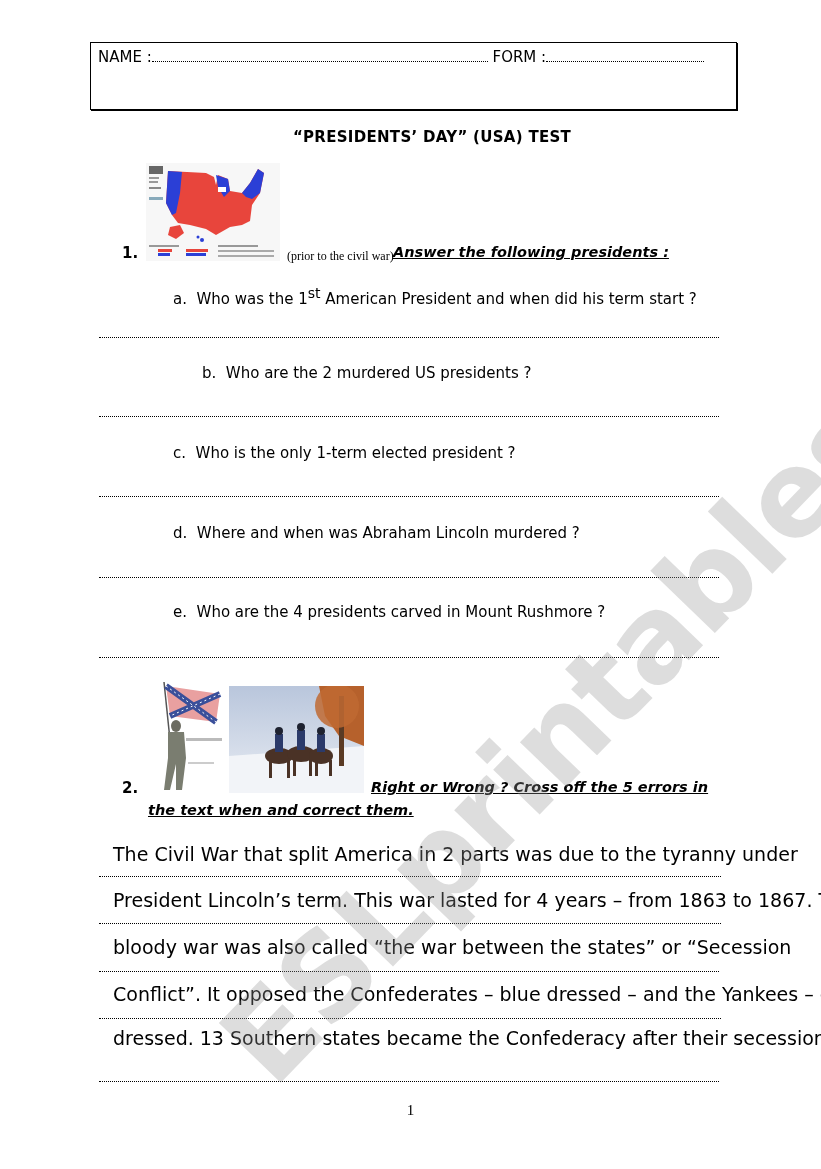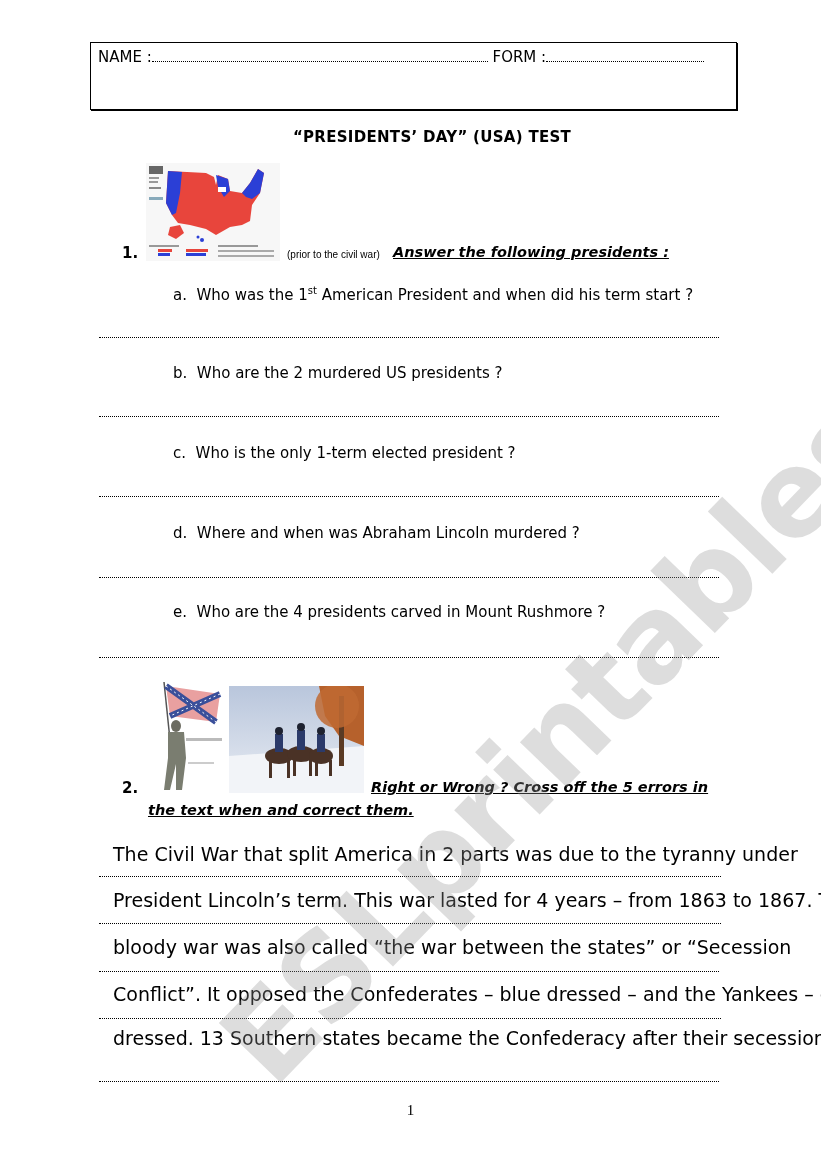--- a/index.html
+++ b/index.html
@@ -7,23 +7,23 @@
          font-family:"DejaVu Sans", sans-serif; color:#000; }
   .abs { position:absolute; }
   .header-box { left:90px; top:42px; width:645px; height:66px; border:1.5px solid #000;
                 box-shadow:1px 1px 0 #000; }
   .hdr-line { position:absolute; left:7px; font-size:15px; white-space:nowrap; }
   .dots { display:inline-block; border-bottom:1.5px dotted #000; vertical-align:baseline; height:2px; }
   .title { left:0; width:821px; top:128px; text-align:center; font-size:15px; font-weight:bold; }
   .title span { letter-spacing:0.3px;margin-left:43px; }
   .num { font-weight:bold; font-size:15px; }
   .instr { font-weight:bold; font-style:italic; font-size:14.5px; text-decoration:underline; white-space:nowrap; }
-  .small-serif { font-family:Liberation Sans, sans-serif; font-size:10px; white-space:nowrap; }
+  .small-serif { font-family:Liberation Serif, serif; font-size:12px; white-space:nowrap; }
   .q { left:173px; font-size:15px; white-space:nowrap; }
-  .q sup { font-size:10px; }
+  .q sup { font-size:14px; }
   .ans-line { left:99px; width:620px; border-bottom:1.5px dotted #000; height:1px; }
   .para-line { left:113px; width:630px; font-size:19px; white-space:nowrap; }
   .justify { text-align:justify; text-align-last:justify; }
   .pg { left:0; width:821px; top:1102px; text-align:center; font-family:"Liberation Serif", serif; font-size:15px; }
   .watermark { left:60px; top:560px; font-size:118px; font-weight:bold; color:rgba(150,150,150,0.32);
                transform:rotate(-46deg); transform-origin:center; white-space:nowrap; letter-spacing:-2px; pointer-events:none; }
 </style>
 </head>
 <body>
 
@@ -66,21 +66,21 @@
 </div>
 
 <div class="abs small-serif" style="left:287px; top:249px;">(prior to the civil war)</div>
 <div class="abs instr" style="left:393px; top:244px;">Answer the following presidents :</div>
 
 <div class="abs q" style="top:285px;">
   <span>a.</span>&nbsp;&nbsp;<span>Who was the 1</span><sup>st</sup><span> American President and when did his term start ?</span>
 </div>
 <div class="abs ans-line" style="top:336px;"></div>
 
-<div class="abs q" style="top:364px;">
+<div class="abs q" style="top:364px;margin-left:29px;">
   <span>b.</span>&nbsp;&nbsp;<span>Who are the 2 murdered US presidents ?</span>
 </div>
 <div class="abs ans-line" style="top:415px;"></div>
 
 <div class="abs q" style="top:444px;">
   <span>c.</span>&nbsp;&nbsp;<span>Who is the only 1-term elected president ?</span>
 </div>
 <div class="abs ans-line" style="top:495px;"></div>
 
 <div class="abs q" style="top:524px;">

